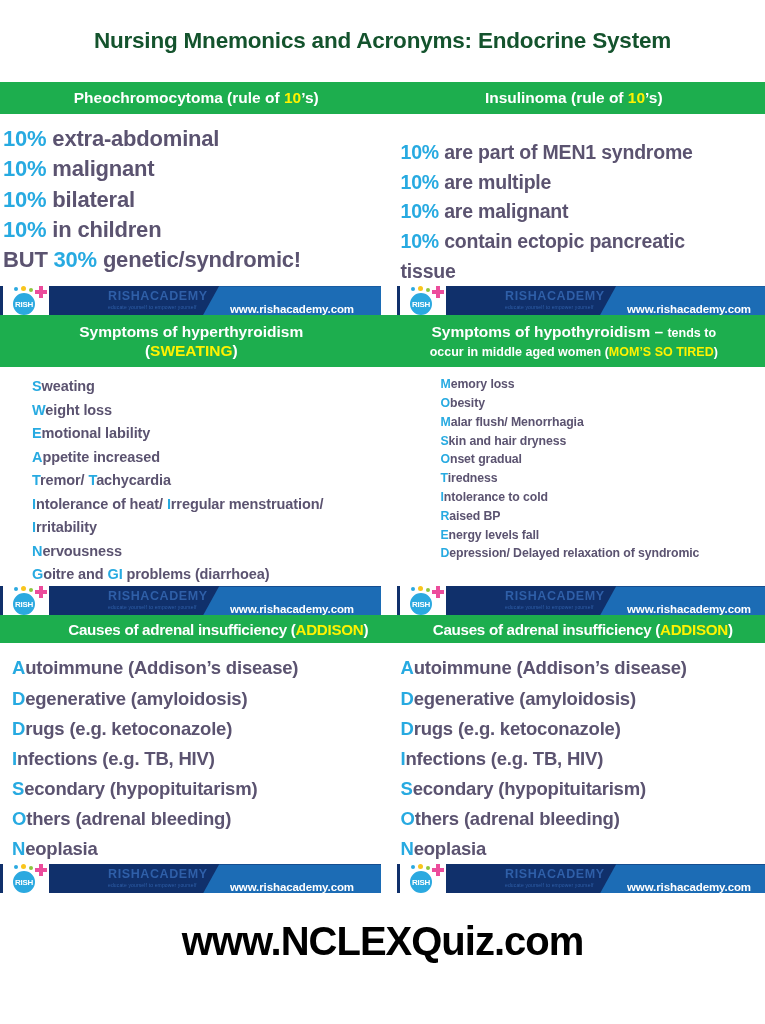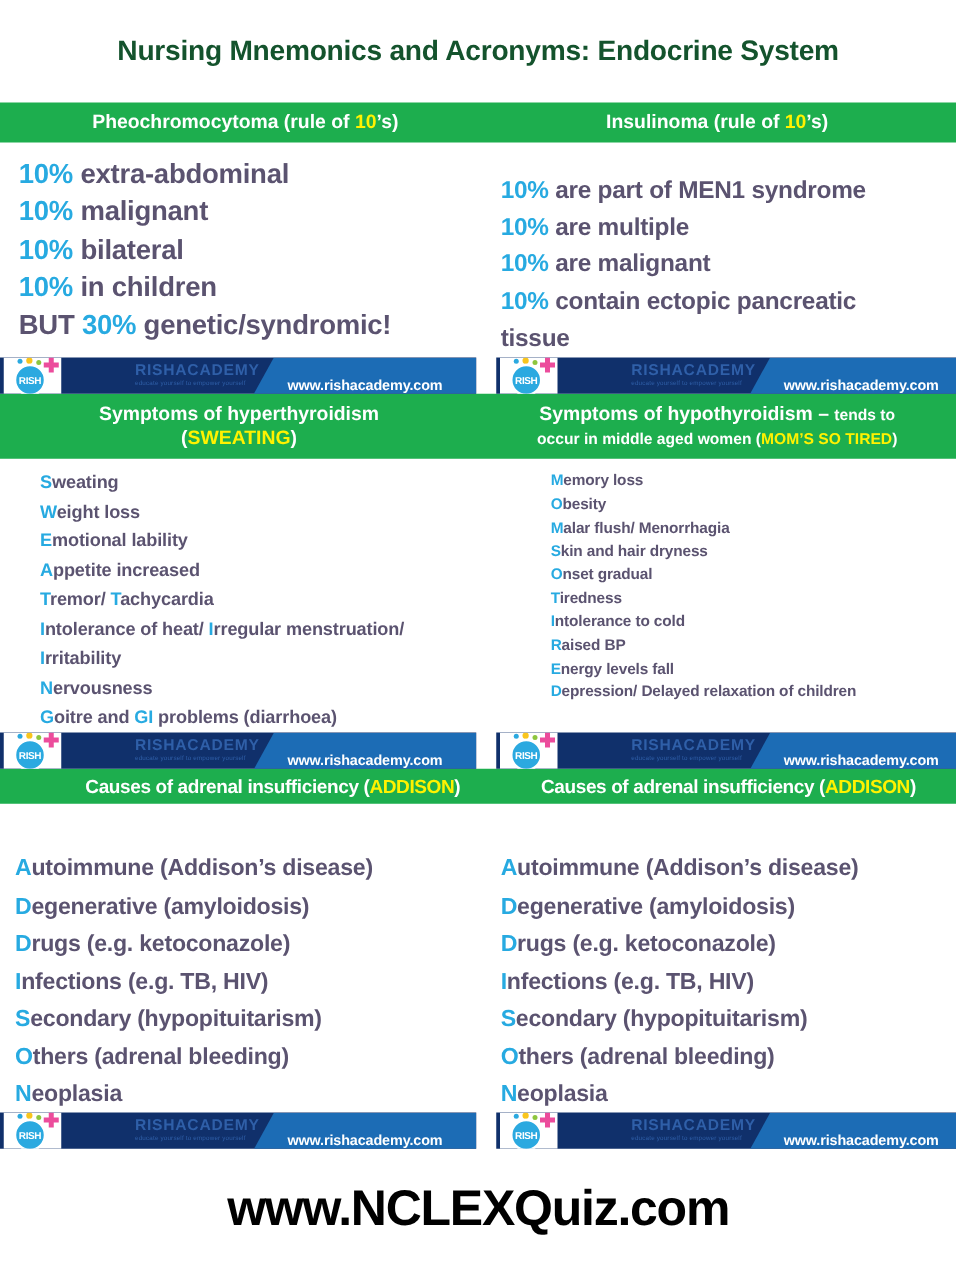--- a/index.html
+++ b/index.html
@@ -35,21 +35,21 @@
   }
   .hl { color: #FFF200; }
 
   .bar-row1 { margin-top: 28px; height: 32px; align-items: center; }
   .bar-row1 .cell { font-size: 15.5px; }
   .bar-row1 .cell.left { padding-left: 10px; }
 
   
   .tenpct-wrap { display: flex; padding-top: 10px; }
   .tenpct-col { width: 50%; }
-  .tenpct-col.left { padding-left: 15px; }
+  .tenpct-col.left { padding-left: 3px; }
   .tenpct-col.right { padding-left: 18px; padding-top: 14px; }
   .tenpct-line {
     font-size: 22px;
     font-weight: bold;
     color: #5B5370;
     line-height: 1.38;
     letter-spacing: -0.2px;
   }
   .tenpct-col.right .tenpct-line { font-size: 19.5px; line-height: 1.52; }
   .num { color: #27AAE1; }
@@ -124,21 +124,21 @@
     letter-spacing: -0.1px;
   }
   .thy-col.left .thy-line { font-size: 14.5px; line-height: 1.62; }
   .thy-col.right .thy-line { font-size: 12.3px; line-height: 1.53; }
   .cap { color: #27AAE1; }
 
   
   .bar-row3 { height: 28px; align-items: center; padding-left: 36px; }
   .bar-row3 .cell { font-size: 15.2px; letter-spacing: -0.3px; }
 
-  .add-wrap { display: flex; padding-top: 10px; margin-top: 26px; }
+  .add-wrap { display: flex; padding-top: 10px; }
   .add-col { width: 50%; }
   .add-col.left { padding-left: 12px; }
   .add-col.right { padding-left: 18px; }
   .add-line {
     font-size: 18.5px;
     font-weight: bold;
     color: #5B5370;
     line-height: 1.63;
     letter-spacing: -0.2px;
   }
@@ -253,21 +253,21 @@
     <div class="thy-col right" id="hypo-list">
         <div class="thy-line"><span class="cap">M</span><span>emory loss</span></div>
         <div class="thy-line"><span class="cap">O</span><span>besity</span></div>
         <div class="thy-line"><span class="cap">M</span><span>alar flush/ Menorrhagia</span></div>
         <div class="thy-line"><span class="cap">S</span><span>kin and hair dryness</span></div>
         <div class="thy-line"><span class="cap">O</span><span>nset gradual</span></div>
         <div class="thy-line"><span class="cap">T</span><span>iredness</span></div>
         <div class="thy-line"><span class="cap">I</span><span>ntolerance to cold</span></div>
         <div class="thy-line"><span class="cap">R</span><span>aised BP</span></div>
         <div class="thy-line"><span class="cap">E</span><span>nergy levels fall</span></div>
-        <div class="thy-line"><span class="cap">D</span><span>epression/ Delayed relaxation of children</span></div>
+        <div class="thy-line"><span class="cap">D</span><span>epression/ Delayed relaxation of syndromic</span></div>
       </div>
   </div>
 
   <div class="banner-row" id="banner-row-2">
       <div class="banner">
         <div class="logo">
           <div class="dot d1"></div>
           <div class="dot d2"></div>
           <div class="dot d3"></div>
           <div class="cross-v"></div>

